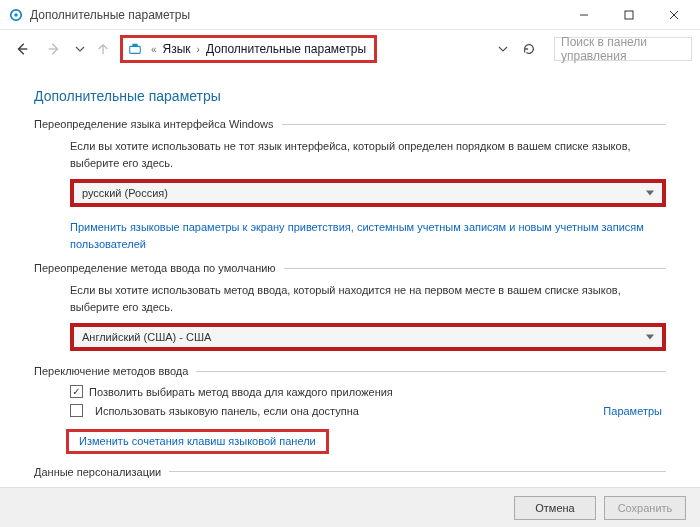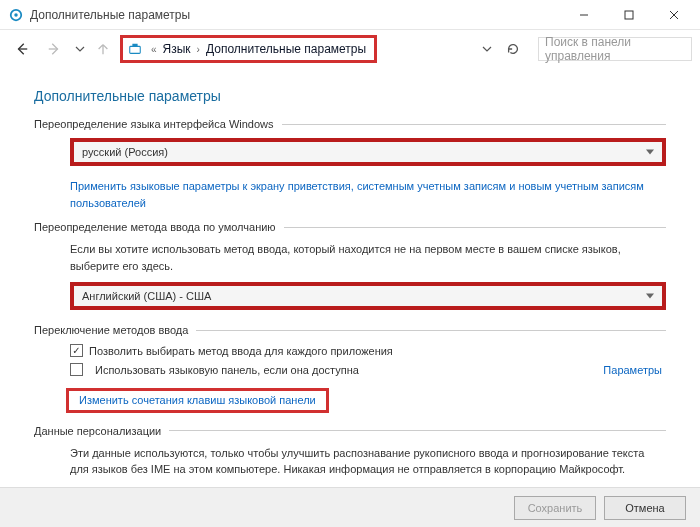--- a/index.html
+++ b/index.html
@@ -53,21 +53,21 @@
     padding: 0 6px 0 4px;
     margin-left: 2px;
   }
   .crumb-icon { width:16px; height:16px; display:flex; align-items:center; justify-content:center; color:#1976c2; margin-right:4px;}
   .crumb-sep { color:#666; padding:0 4px; font-size:10px;}
   .crumb-item { color:#0f172a; padding:0 2px; font-size:12px;}
   .addr-end { flex:1; display:flex; align-items:center; justify-content:flex-end; gap:6px; padding-right:0; }
   .addr-drop { width:18px; height:18px; display:flex;align-items:center;justify-content:center; color:#666; font-size:10px;}
   .refresh { width:22px; height:22px; display:flex;align-items:center;justify-content:center; color:#555; font-size:13px;}
   .searchbox {
-    border:1px solid #ddd; height:24px; width:154px;
+    border:1px solid #ddd; height:24px; width:138px;
     display:flex; align-items:center; padding:0 6px; color:#999;
     font-size:12px; margin-left:8px;
   }
   .content {
     padding: 14px 34px 0 34px;
   }
   .page-title { color:#1a6da0; font-size:14px; margin: 6px 0 14px 0; }
   .section-header {
     display:flex; align-items:center; margin: 10px 0 8px 0;
     font-size:11px; color:#333;
@@ -198,20 +198,21 @@
 </div>
 
 <div class="content">
   <div class="page-title">Дополнительные параметры</div>
 
   
   <div class="section-header">
     <span>Переопределение языка интерфейса Windows</span>
       <div class="line"></div>
   </div>
+  <div class="desc">Если вы хотите использовать не тот язык интерфейса, который определен порядком в вашем списке языков, выберите его здесь.</div>
   <div class="select-row">
     <div class="select">
       <span>русский (Россия)</span>
     </div>
   </div>
   <a class="link">Применить языковые параметры к экрану приветствия, системным учетным записям и новым учетным записям пользователей</a>
 
   
   <div class="section-header" style="">
     <span>Переопределение метода ввода по умолчанию</span>
@@ -246,19 +247,19 @@
 
   
   <div class="section-header" style="margin-top:12px;">
     <span>Данные персонализации</span>
       <div class="line"></div>
   </div>
   <div class="desc">Эти данные используются, только чтобы улучшить распознавание рукописного ввода и прогнозирование текста для языков без IME на этом компьютере. Никакая информация не отправляется в корпорацию Майкрософт.</div>
 </div>
 
 <div class="footer-bar">
+  <div class="btn">
+    <span>Отмена</span>
+  </div>
   <div class="btn disabled">
     <span>Сохранить</span>
   </div>
-  <div class="btn">
-    <span>Отмена</span>
-  </div>
 </div>
 
 </body></html>

